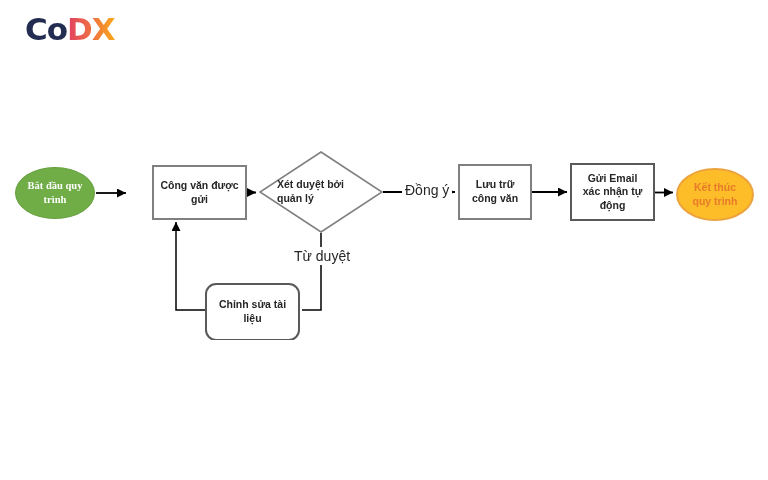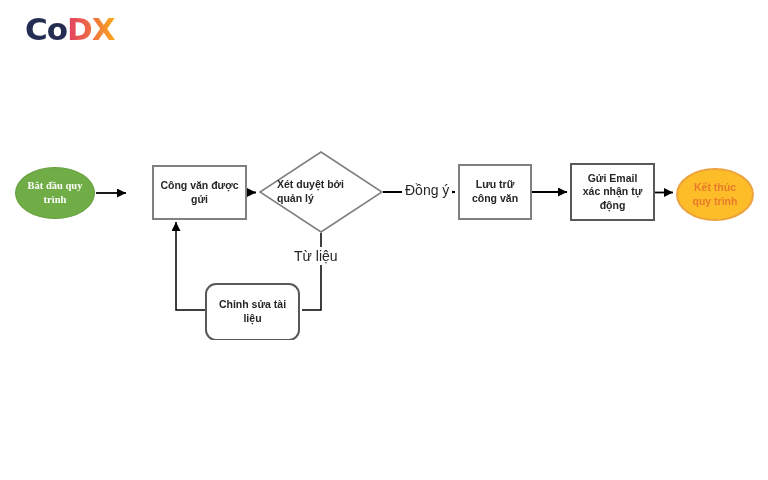--- a/index.html
+++ b/index.html
@@ -167,15 +167,15 @@
 
   <div class="node process node-email">
     <span>Gửi Email xác nhận tự động</span>
   </div>
 
   <div class="node process node-edit">
     <span>Chỉnh sửa tài liệu</span>
   </div>
 
   <span class="edge-label label-approve">Đồng ý</span>
-  <span class="edge-label label-reject">Từ liệu</span>
+  <span class="edge-label label-reject">Từ duyệt</span>
 
 </div>
 
 </body></html>

